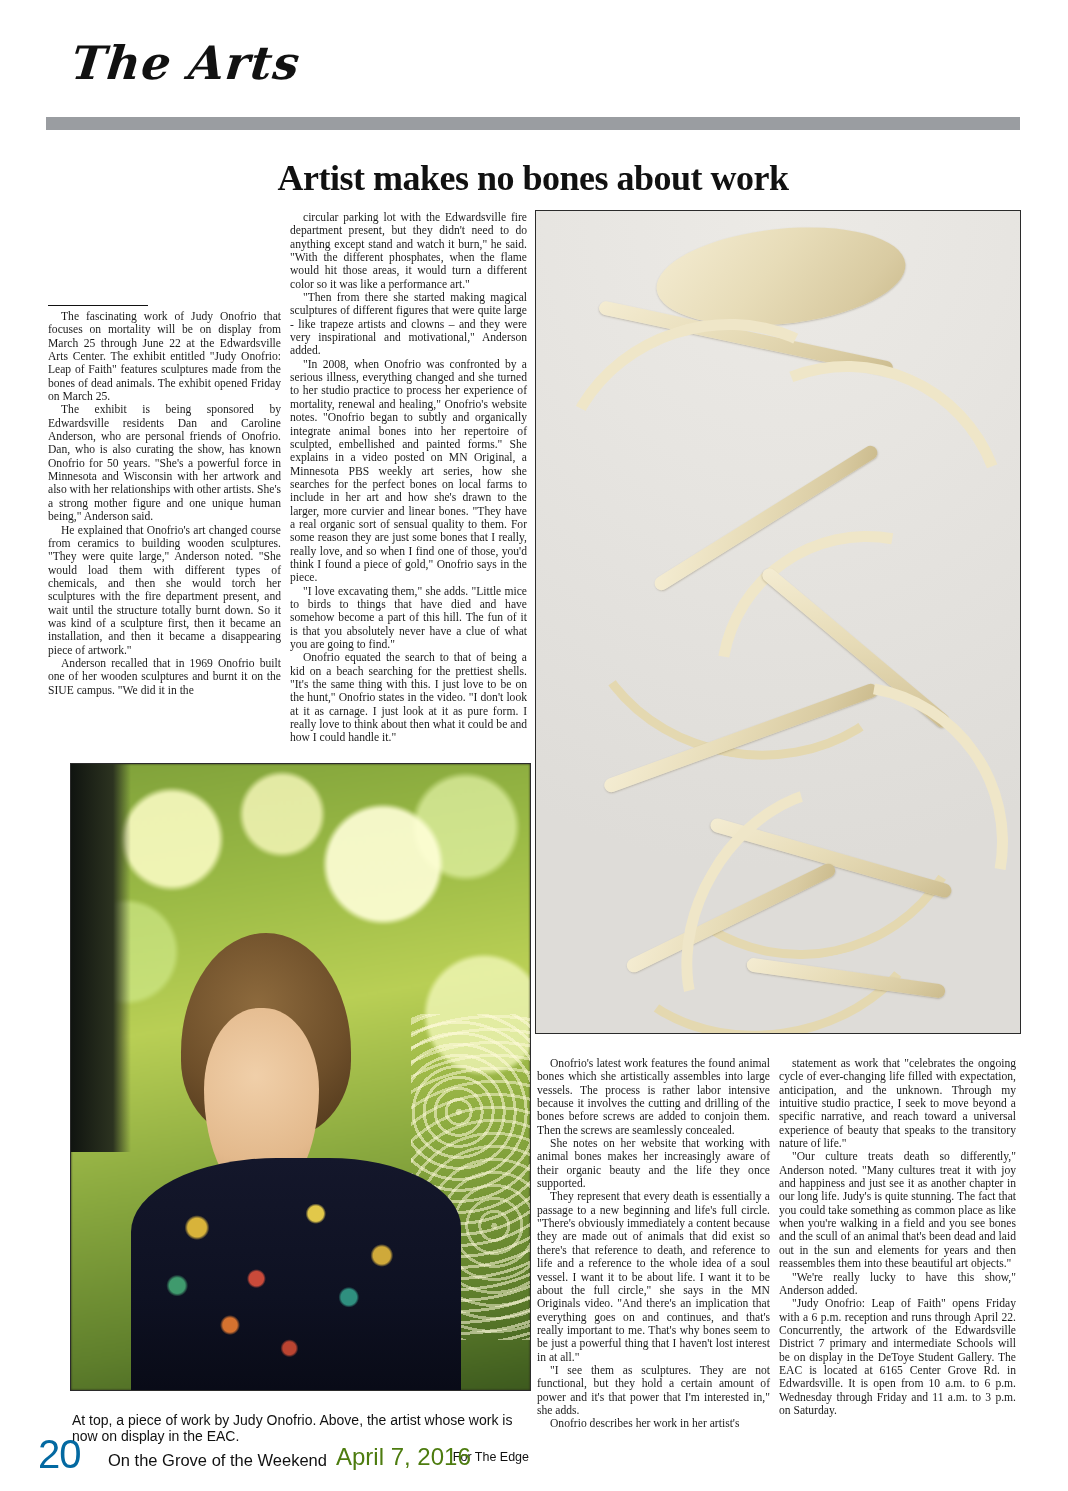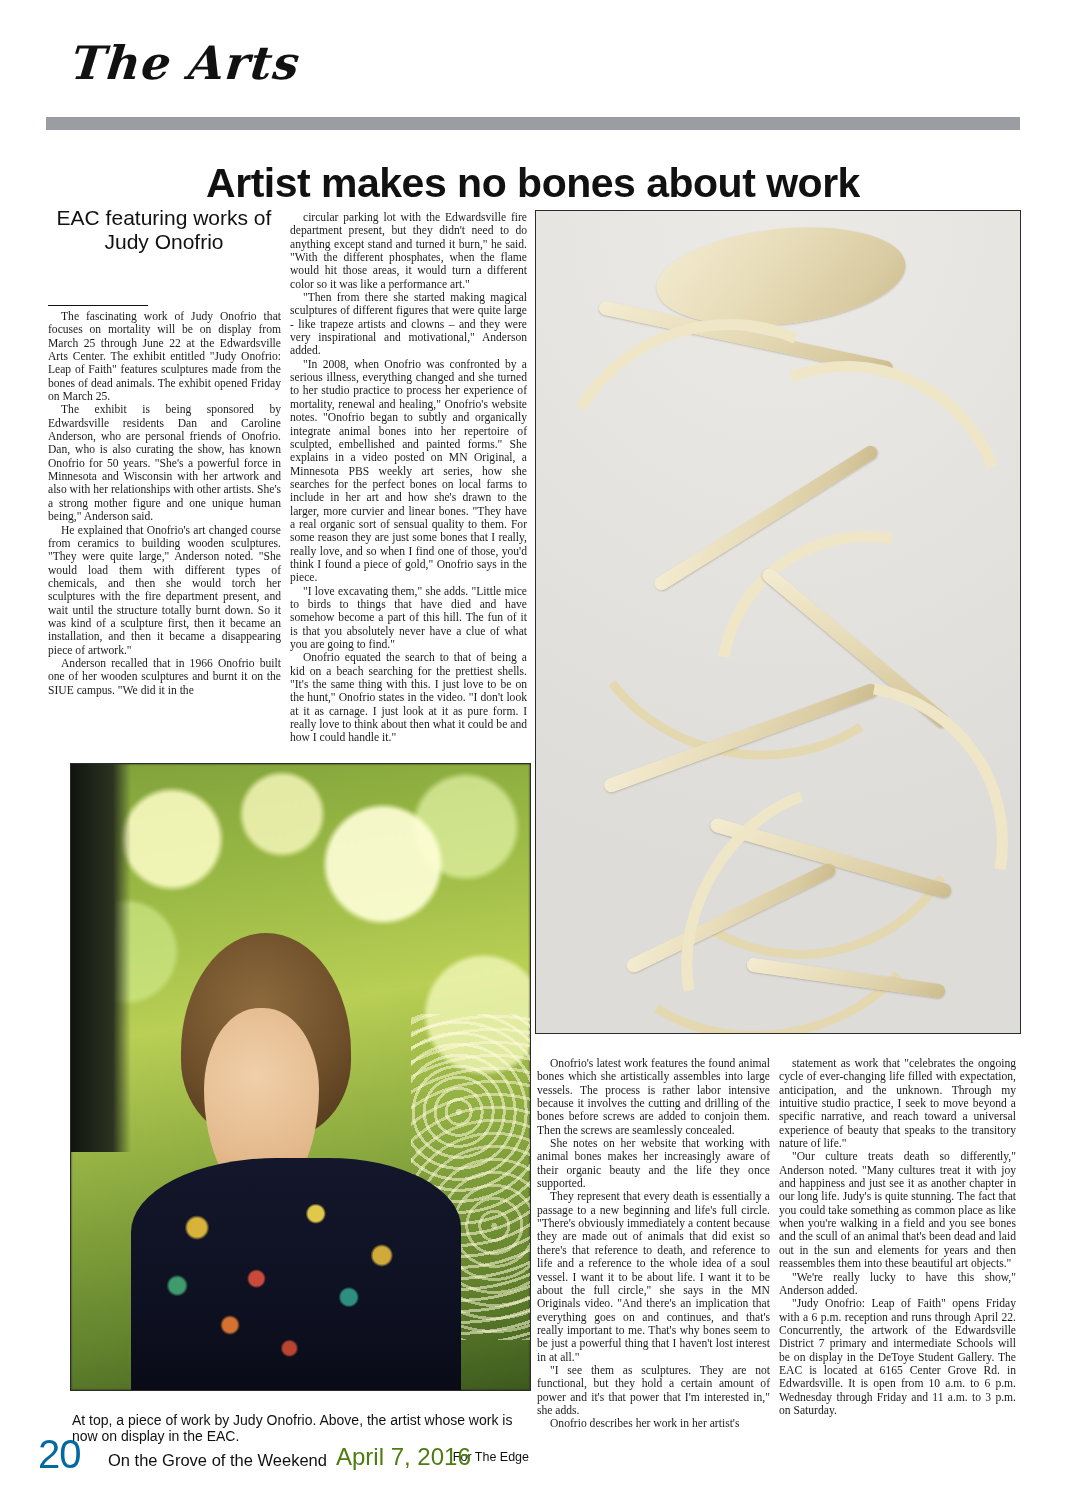--- a/index.html
+++ b/index.html
@@ -24,23 +24,23 @@
   }
   .rule-bar{
     position:absolute;left:46px;top:117px;width:974px;height:13px;
     background:#9a9da1;
   }
 
   
   .headline{
     position:absolute;left:46px;top:136px;width:974px;
     text-align:center;
-    font-family:Liberation Sans, sans-serif;
+    font-family:Liberation Serif, serif;
     font-weight:700;
-    font-size:41px;
+    font-size:36px;
     line-height:1.02;
     letter-spacing:-0.5px;
     color:#111;
   }
 
   
   .deck{
     position:absolute;left:48px;top:206px;width:232px;
     text-align:center;
     font-family:"Liberation Sans", sans-serif;
@@ -182,32 +182,31 @@
 </head>
 <body>
 
 <div class="page">
 
   <div class="section-flag">The Arts</div>
   <div class="rule-bar"></div>
 
   <h1 class="headline">Artist makes no bones about work</h1>
 
-  <div class="deck">EAC featuring works of Judy Onofrio</div>
 
   <div class="byline-rule"></div>
 
   <div class="col col-a">
       <p>The fascinating work of Judy Onofrio that focuses on mortality will be on display from March 25 through June 22 at the Edwardsville Arts Center. The exhibit entitled "Judy Onofrio: Leap of Faith" features sculptures made from the bones of dead animals. The exhibit opened Friday on March 25.</p>
       <p>The exhibit is being sponsored by Edwardsville residents Dan and Caroline Anderson, who are personal friends of Onofrio. Dan, who is also curating the show, has known Onofrio for 50 years. "She's a powerful force in Minnesota and Wisconsin with her artwork and also with her relationships with other artists. She's a strong mother figure and one unique human being," Anderson said.</p>
       <p>He explained that Onofrio's art changed course from ceramics to building wooden sculptures. "They were quite large," Anderson noted. "She would load them with different types of chemicals, and then she would torch her sculptures with the fire department present, and wait until the structure totally burnt down. So it was kind of a sculpture first, then it became an installation, and then it became a disappearing piece of artwork."</p>
-      <p>Anderson recalled that in 1966 Onofrio built one of her wooden sculptures and burnt it on the SIUE campus. "We did it in the</p>
+      <p>Anderson recalled that in 1969 Onofrio built one of her wooden sculptures and burnt it on the SIUE campus. "We did it in the</p>
     </div>
   <div class="col col-b">
-      <p>circular parking lot with the Edwardsville fire department present, but they didn't need to do anything except stand and turned it burn," he said. "With the different phosphates, when the flame would hit those  areas, it would turn a different color so it was like a performance art."</p>
+      <p>circular parking lot with the Edwardsville fire department present, but they didn't need to do anything except stand and watch it burn," he said. "With the different phosphates, when the flame would hit those  areas, it would turn a different color so it was like a performance art."</p>
       <p>"Then from there she started making magical sculptures of different figures that were quite large - like trapeze artists and clowns – and they were very inspirational and motivational," Anderson added.</p>
       <p>"In 2008, when Onofrio was confronted by a serious illness, everything changed and she turned to her studio practice to process her experience of mortality, renewal and healing," Onofrio's website notes. "Onofrio began to subtly and organically integrate animal bones into her repertoire of sculpted, embellished and painted forms." She explains in a video posted on MN Original, a Minnesota PBS weekly art series, how she searches for the perfect bones on local farms to include in her art and how she's drawn to the larger, more curvier and linear bones. "They have a real organic sort of sensual quality to them. For some reason they are just some bones that I really, really love, and so when I find one of those, you'd think I found a piece of gold," Onofrio says in the piece.</p>
       <p>"I love excavating them," she adds. "Little mice to birds to things that have died and have somehow become a part of this hill. The fun of it is that you absolutely never have a clue of what you are going to find."</p>
       <p>Onofrio equated the search to that of being a kid on a beach searching for the prettiest shells. "It's the same thing with this. I just love to be on the hunt," Onofrio states in the video. "I don't look at it as carnage. I just look at it as pure form. I really love to think about then what it could be and how I could handle it."</p>
     </div>
   <div class="col col-c">
       <p>Onofrio's latest work features the found animal bones which she artistically assembles into large vessels. The process is rather labor intensive because it involves the cutting and drilling of the bones before screws are added to conjoin them. Then the screws are seamlessly concealed.</p>
       <p>She notes on her website that working with animal bones makes her increasingly aware of their organic beauty and the life they once supported.</p>
       <p>They represent that every death is essentially a passage to a new beginning and life's full circle. "There's obviously immediately a content because they are made out of animals that did exist so there's that reference to death, and reference to life and a reference to the whole idea of a soul vessel. I want it to be about life. I want it to be about the full circle," she says in the MN Originals video. "And there's an implication that everything goes on and continues, and that's really important to me. That's why bones seem to be just a powerful thing that I haven't lost interest in at all."</p>
       <p>"I see them as sculptures. They are not functional, but they hold a certain amount of power and it's that power that I'm interested in," she adds.</p>

